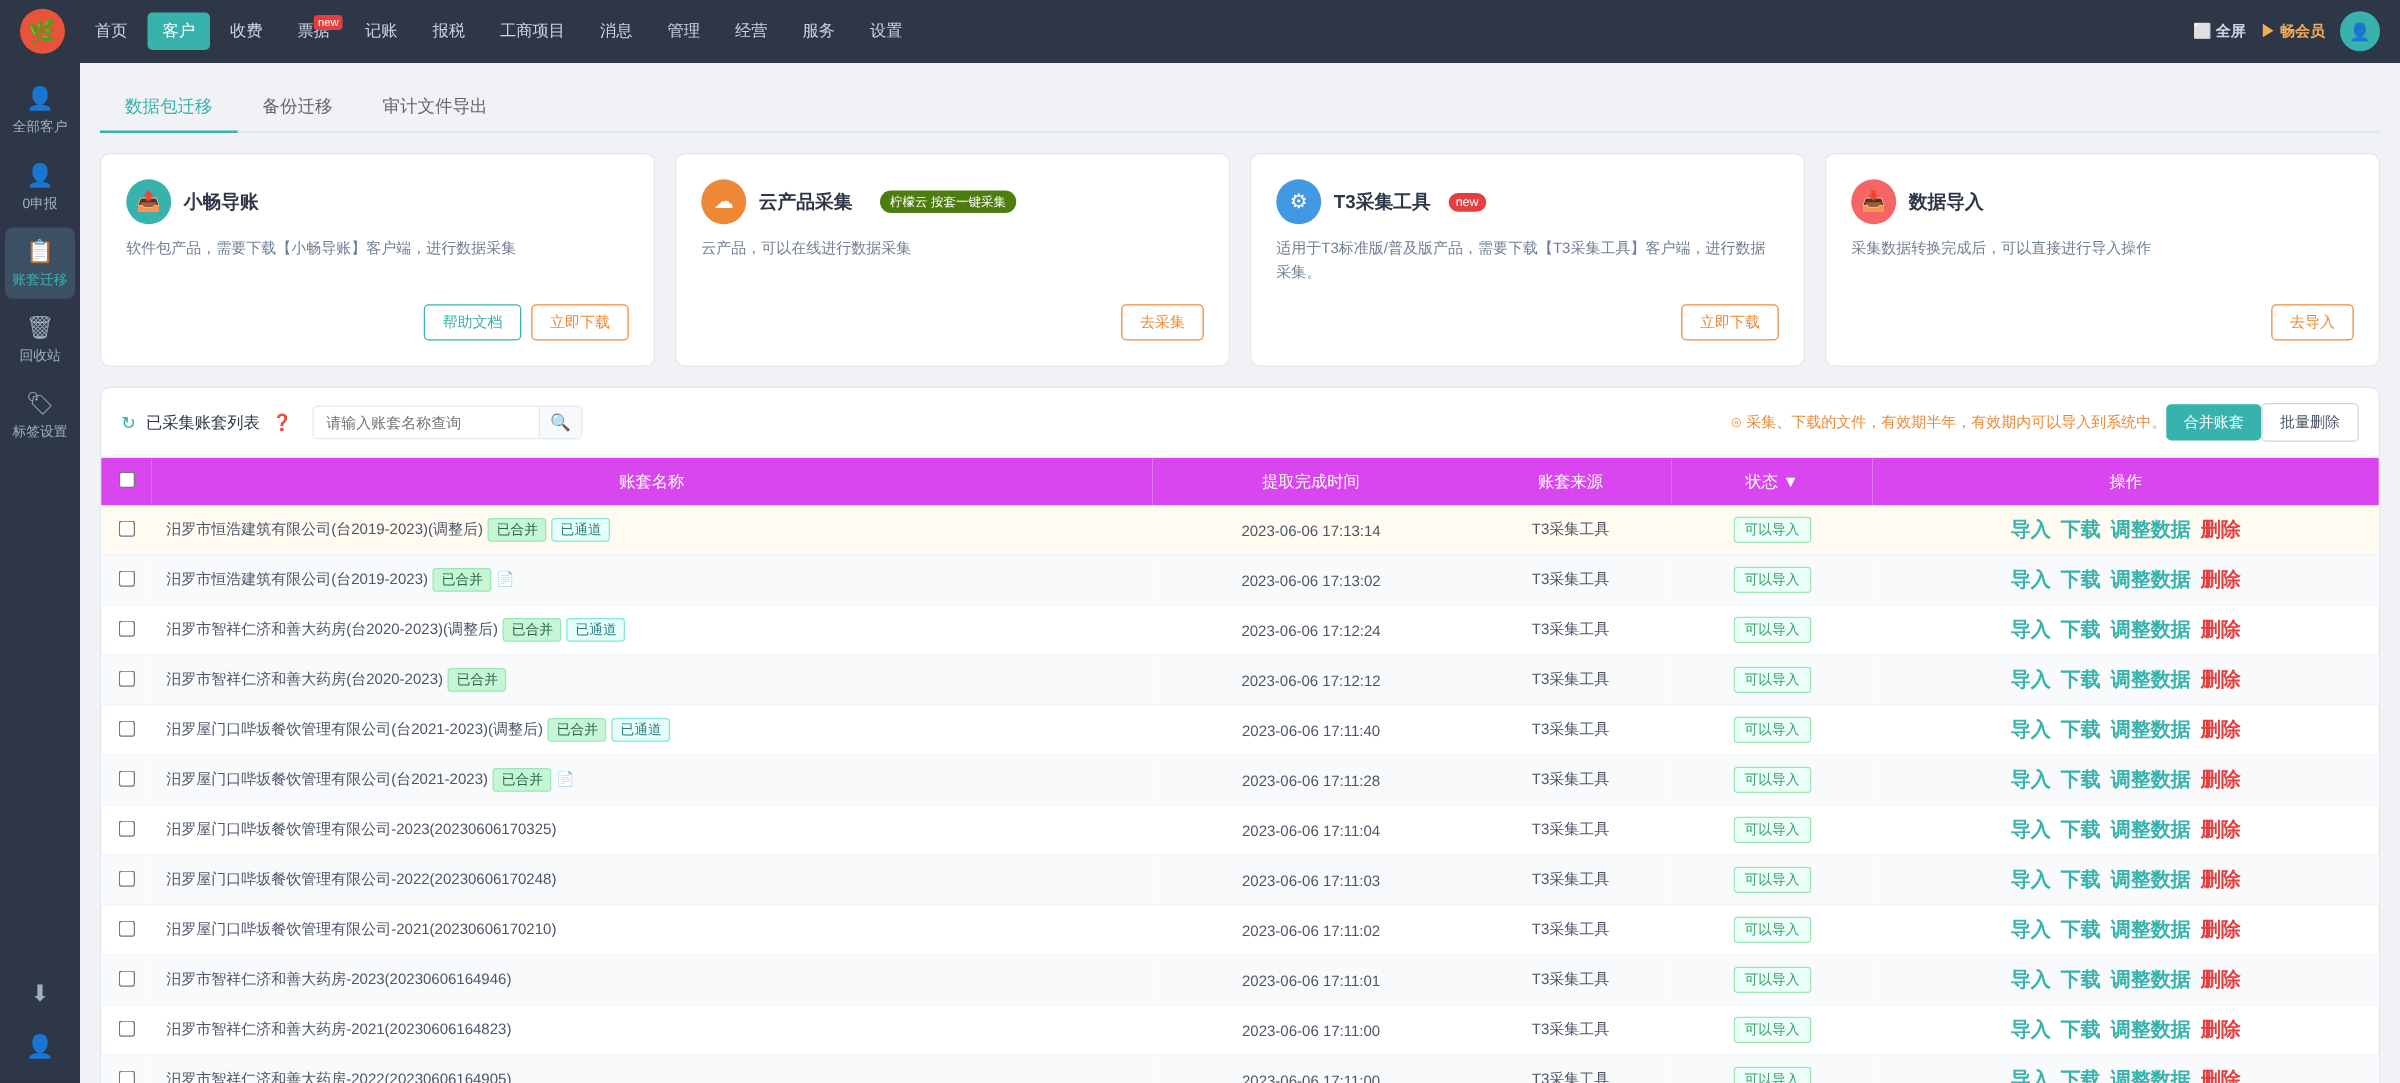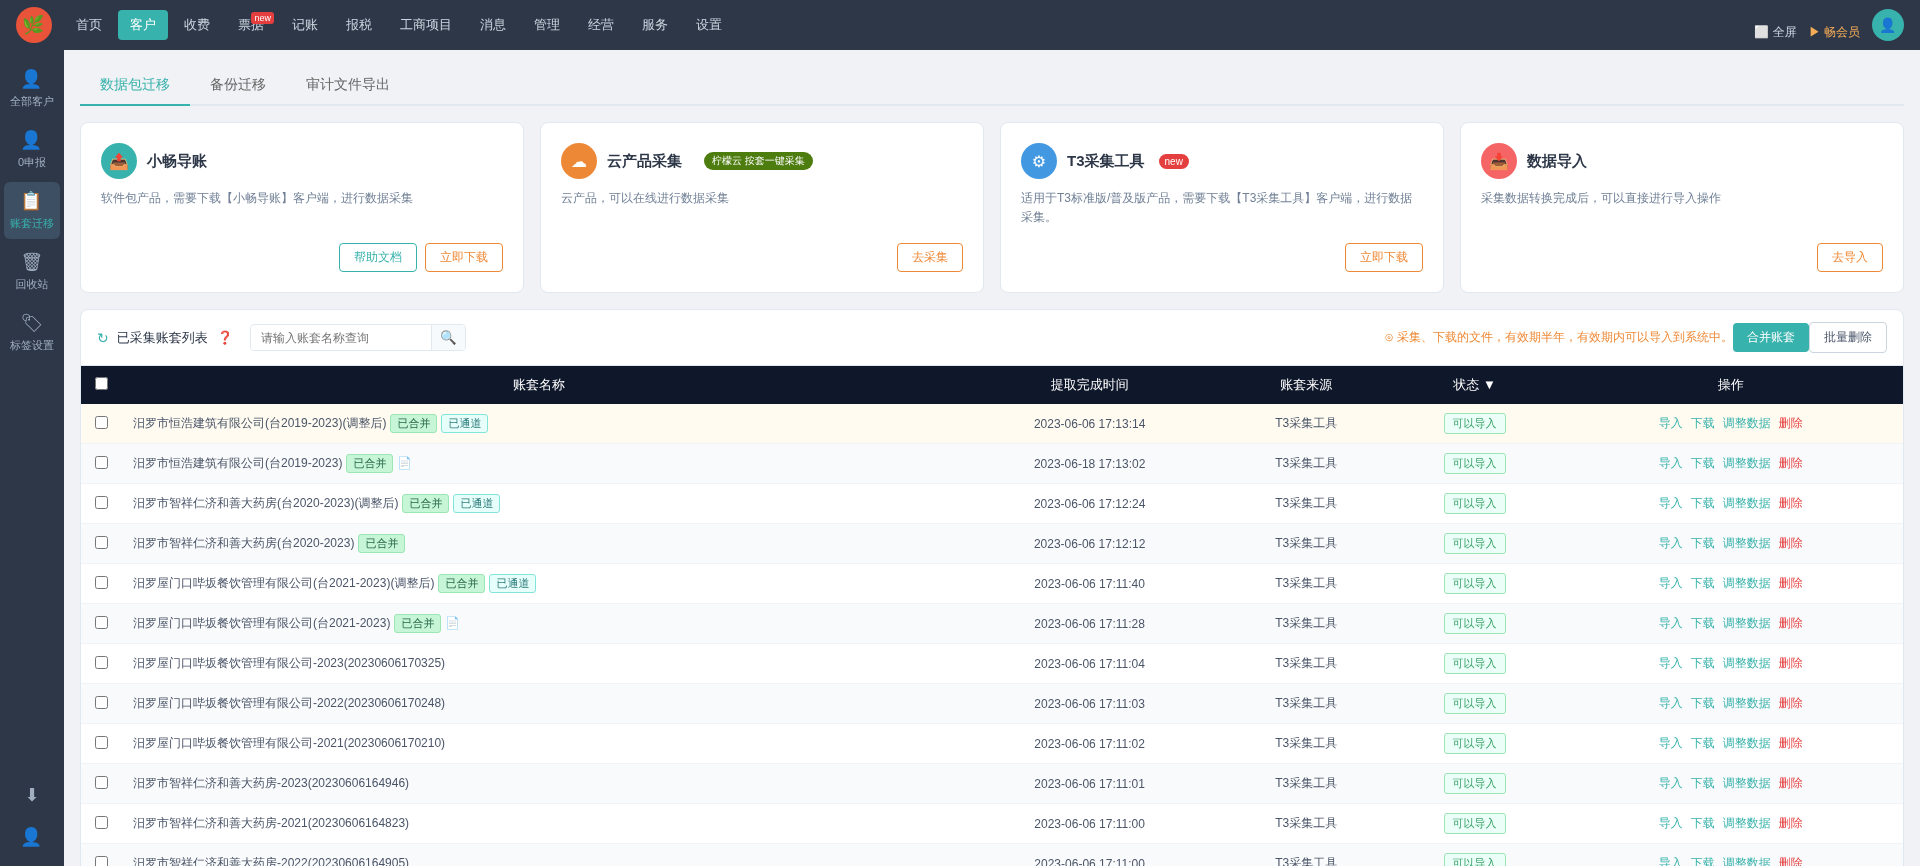--- a/index.html
+++ b/index.html
@@ -36,21 +36,21 @@
       color: white;
       border-radius: 4px;
     }
     .nav-badge {
       position: absolute; top: 2px; right: 2px;
       background: #e53e3e; color: white; font-size: 9px;
       padding: 1px 3px; border-radius: 3px;
     }
     .top-right {
       margin-left: auto;
-      display: flex; align-items: flex-end; gap: 12px; color: #cdd5e0; font-size: 12px;
+      display: flex; align-items: center; gap: 12px; color: #cdd5e0; font-size: 12px; font-weight: bold;
     }
     .avatar {
       width: 32px; height: 32px; border-radius: 50%;
       background: #38b2ac; display: flex; align-items: center; justify-content: center;
       color: white; font-size: 14px;
     }
 
     
     .sidebar {
       position: fixed; top: 50px; left: 0; bottom: 0;
@@ -152,37 +152,37 @@
       padding: 6px 14px; background: #38b2ac; color: white;
       border: none; border-radius: 4px; cursor: pointer; font-size: 12px;
     }
     .btn-outline-gray {
       padding: 6px 14px; border: 1px solid #cbd5e0; color: #4a5568;
       background: white; border-radius: 4px; cursor: pointer; font-size: 12px;
     }
 
     
     table { width: 100%; border-collapse: collapse; }
-    thead tr { background: #0f172a; }
+    thead tr { background: #d946ef; }
     thead th {
       padding: 10px 12px; color: white; font-weight: 500;
       font-size: 13px; text-align: center;
     }
     thead th:first-child { width: 40px; }
     tbody tr { border-bottom: 1px solid #f0f4f8; }
     tbody tr:nth-child(even) { background: #f9fafb; }
     tbody tr:first-child { background: #fffbf0; }
     tbody td { padding: 9px 12px; font-size: 12px; color: #4a5568; text-align: center; }
     tbody td:first-child { text-align: center; }
     tbody td:nth-child(2) { text-align: left; }
     .status-badge {
       display: inline-block; padding: 2px 8px; border-radius: 3px;
       font-size: 11px; background: #ebfff8; color: #38a169; border: 1px solid #9ae6b4;
     }
-    .action-link { color: #38b2ac; cursor: pointer; margin: 0 4px; font-size: 12px; }
+    .action-link { color: #38b2ac; cursor: pointer; margin: 0 4px; font-size: 16px; font-weight: bold; }
     .action-link.red { color: #e53e3e; }
   </style>
 </head>
 <body>
 
 <nav class="top-nav">
   <div class="logo">🌿</div>
   <div class="nav-item">首页</div>
   <div class="nav-item active">客户</div>
   <div class="nav-item">收费</div>
@@ -330,21 +330,21 @@
             <td><input type="checkbox" style=""></td>
             <td style="text-align: left;">汨罗市恒浩建筑有限公司(台2019-2023)(调整后)<span style="display:inline-block;padding:1px 6px;border-radius:3px;font-size:11px;margin-left:4px;background:#c6f6d5;color:#276749;border:1px solid #9ae6b4">已合并</span><span style="display:inline-block;padding:1px 6px;border-radius:3px;font-size:11px;margin-left:4px;background:#e6fffa;color:#2c7a7b;border:1px solid #81e6d9">已通道</span></td>
             <td>2023-06-06 17:13:14</td>
             <td>T3采集工具</td>
             <td><span class="status-badge">可以导入</span></td>
             <td><span class="action-link">导入</span><span class="action-link">下载</span><span class="action-link">调整数据</span><span class="action-link red">删除</span></td>
           </tr>
           <tr>
             <td><input type="checkbox" style=""></td>
             <td style="text-align: left;">汨罗市恒浩建筑有限公司(台2019-2023)<span style="display:inline-block;padding:1px 6px;border-radius:3px;font-size:11px;margin-left:4px;background:#c6f6d5;color:#276749;border:1px solid #9ae6b4">已合并</span><span style="color:#999;margin-left:4px;">📄</span></td>
-            <td>2023-06-18 17:13:02</td>
+            <td>2023-06-06 17:13:02</td>
             <td>T3采集工具</td>
             <td><span class="status-badge">可以导入</span></td>
             <td><span class="action-link">导入</span><span class="action-link">下载</span><span class="action-link">调整数据</span><span class="action-link red">删除</span></td>
           </tr>
           <tr>
             <td><input type="checkbox" style=""></td>
             <td style="text-align: left;">汨罗市智祥仁济和善大药房(台2020-2023)(调整后)<span style="display:inline-block;padding:1px 6px;border-radius:3px;font-size:11px;margin-left:4px;background:#c6f6d5;color:#276749;border:1px solid #9ae6b4">已合并</span><span style="display:inline-block;padding:1px 6px;border-radius:3px;font-size:11px;margin-left:4px;background:#e6fffa;color:#2c7a7b;border:1px solid #81e6d9">已通道</span></td>
             <td>2023-06-06 17:12:24</td>
             <td>T3采集工具</td>
             <td><span class="status-badge">可以导入</span></td>

